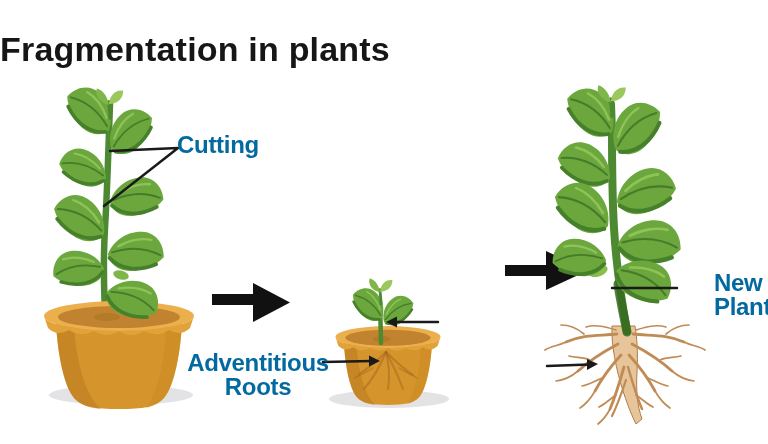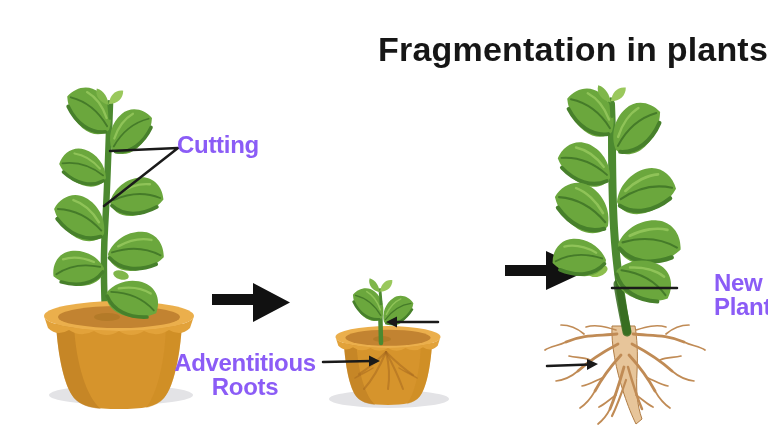--- a/index.html
+++ b/index.html
@@ -5,29 +5,29 @@
   html,body{margin:0;padding:0;background:#ffffff;}
   .stage{
     position:relative;
     width:768px;height:444px;
     background:#ffffff;
     overflow:hidden;
     font-family:"Liberation Sans", sans-serif;
   }
   .title{
     position:absolute;top:30px;left:0;width:100%;
-    text-align:right;
+    text-align:left;
     font-size:34px;font-weight:800;letter-spacing:.2px;
     color:#161616;margin:0;
   }
   .art{position:absolute;left:0;top:0;width:768px;height:444px;}
   .lbl{
     position:absolute;
     font-size:24px;font-weight:700;letter-spacing:-.3px;
-    color:#8b5cf6;line-height:1.0;white-space:pre-line;
+    color:#0369a1;line-height:1.0;white-space:pre-line;
   }
   .lbl.center{text-align:center;}
   
   .pot-body{fill:#D6942C;}
   .pot-shadeL{fill:#B5771F;opacity:.5;}
   .pot-shadeR{fill:#C9861F;opacity:.4;}
   .pot-rim{fill:#E2A23A;}
   .pot-rim-top{fill:#EBAF4C;}
   .pot-soil{fill:#C28331;}
   .shadow{fill:#E3E3E6;}
@@ -168,16 +168,16 @@
       <path class="head" d="M386 322 L397 316.5 L397 327.5 Z"></path>
       <path class="line" d="M323 362 L372 361"></path>
       <path class="head" d="M380 361 L369 355.5 L369 366.5 Z"></path>
       <path class="line" d="M547 366 L589 364.5"></path>
       <path class="head" d="M598 364 L587 359 L587 370 Z"></path>
       <path class="line" d="M612 288 L677 288"></path>
     </g>
   </svg>
 
   <div class="lbl" style="left:177px;top:133px;">Cutting</div>
-  <div class="lbl center" style="left:149px;top:351px;width:192px;">Adventitious Roots</div>
+  <div class="lbl center" style="left:162px;top:351px;width:192px;">Adventitious Roots</div>
   <div class="lbl" style="left:714px;top:271px;width:90px;">New Plant</div>
 
 </div>
 
 </body></html>

